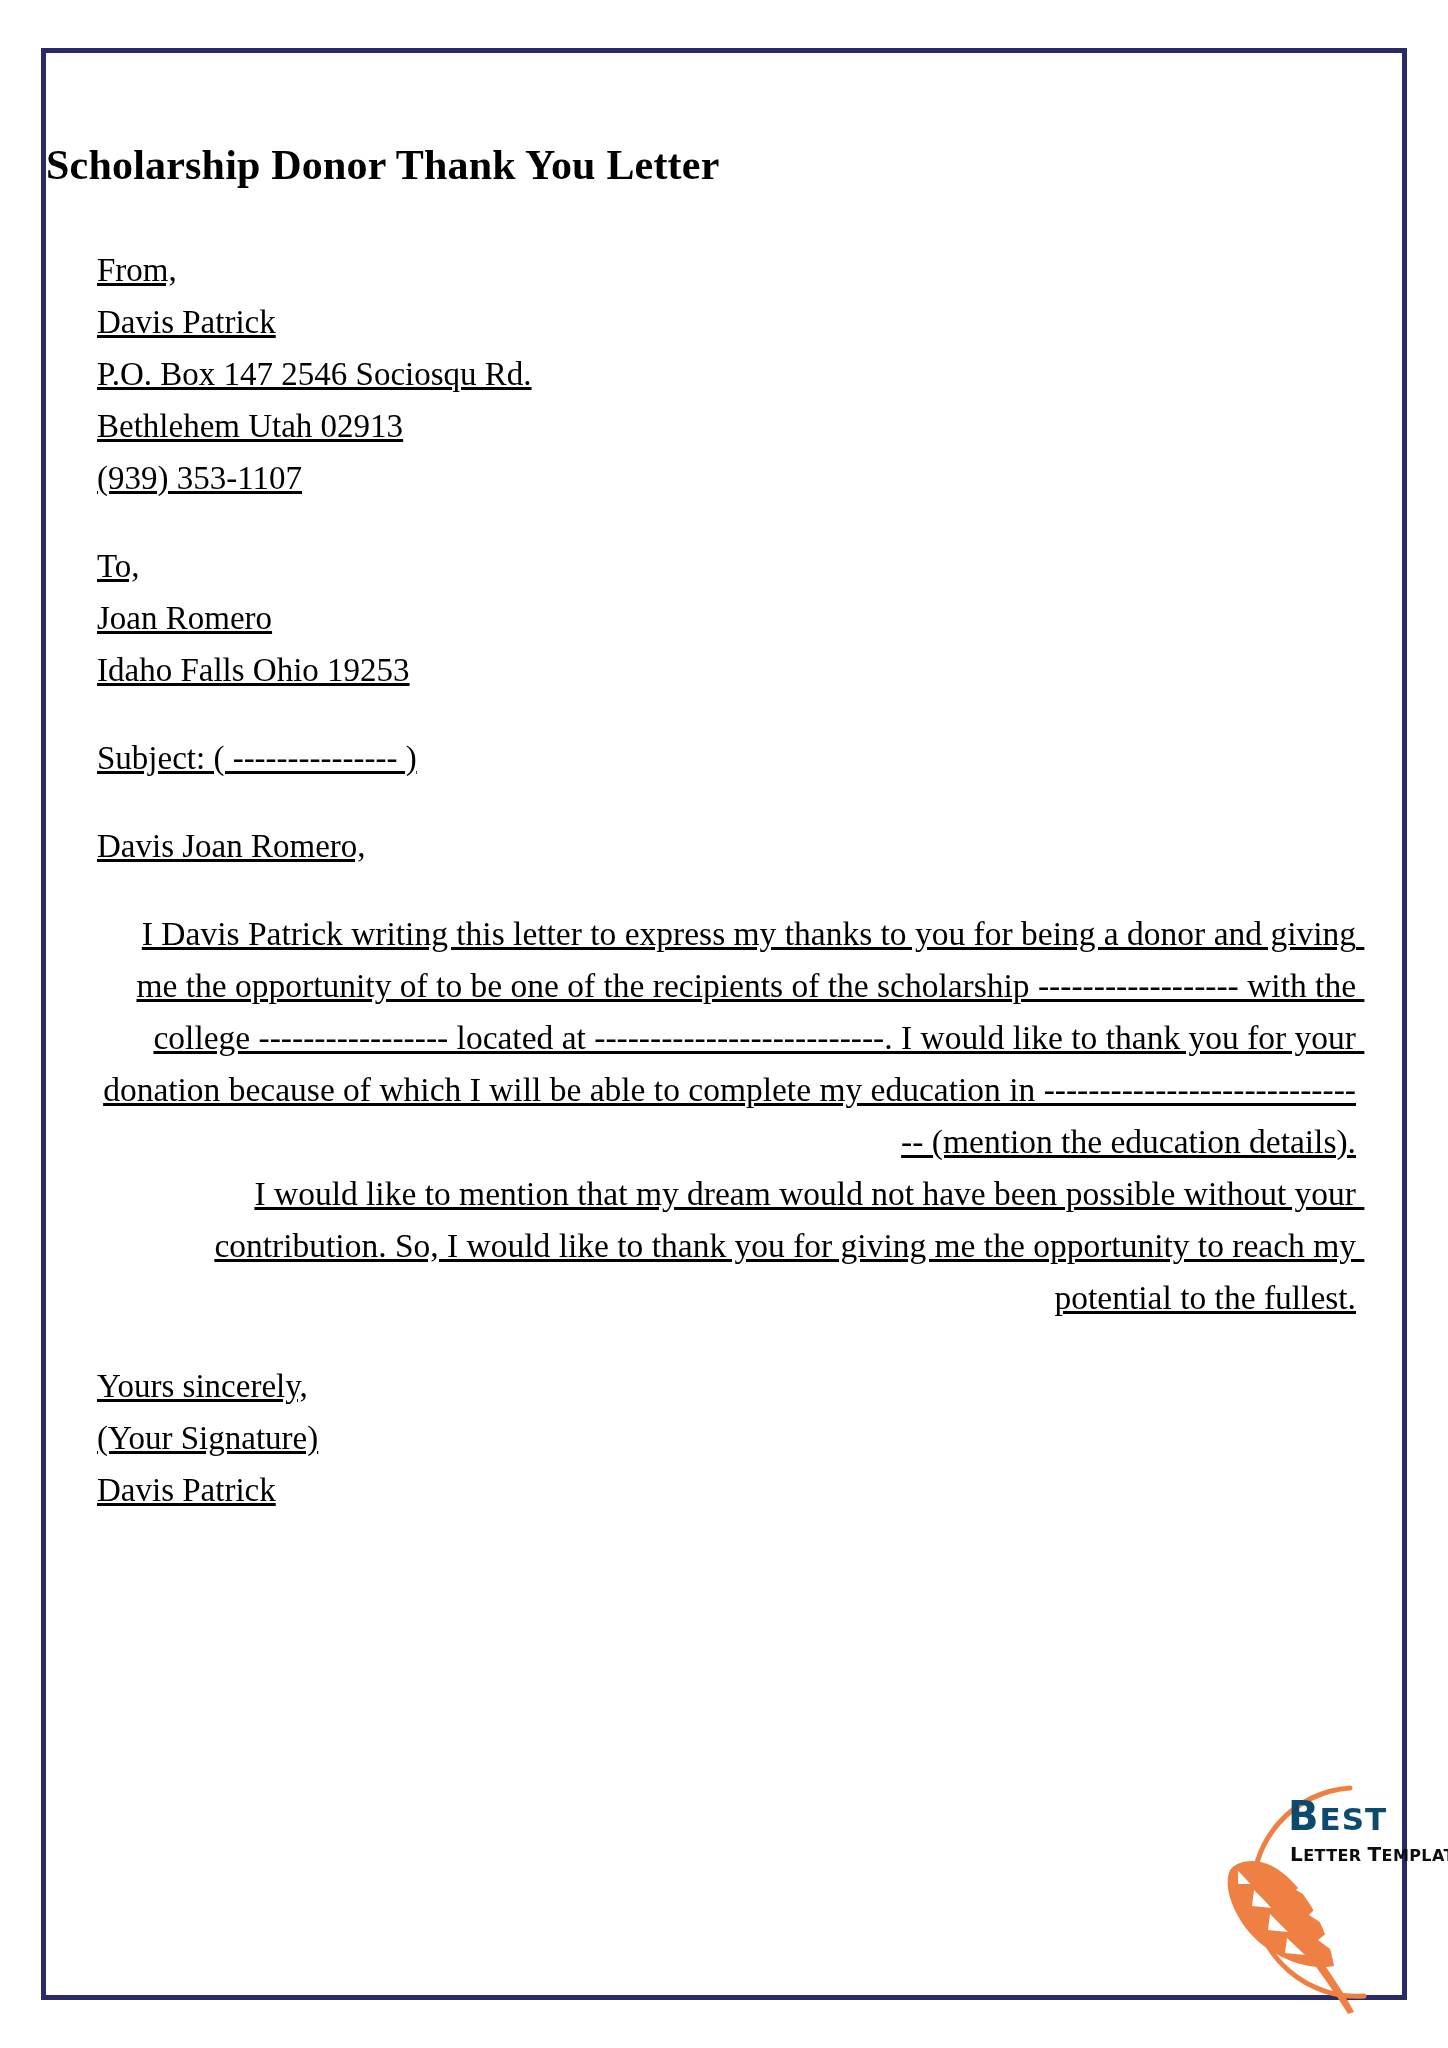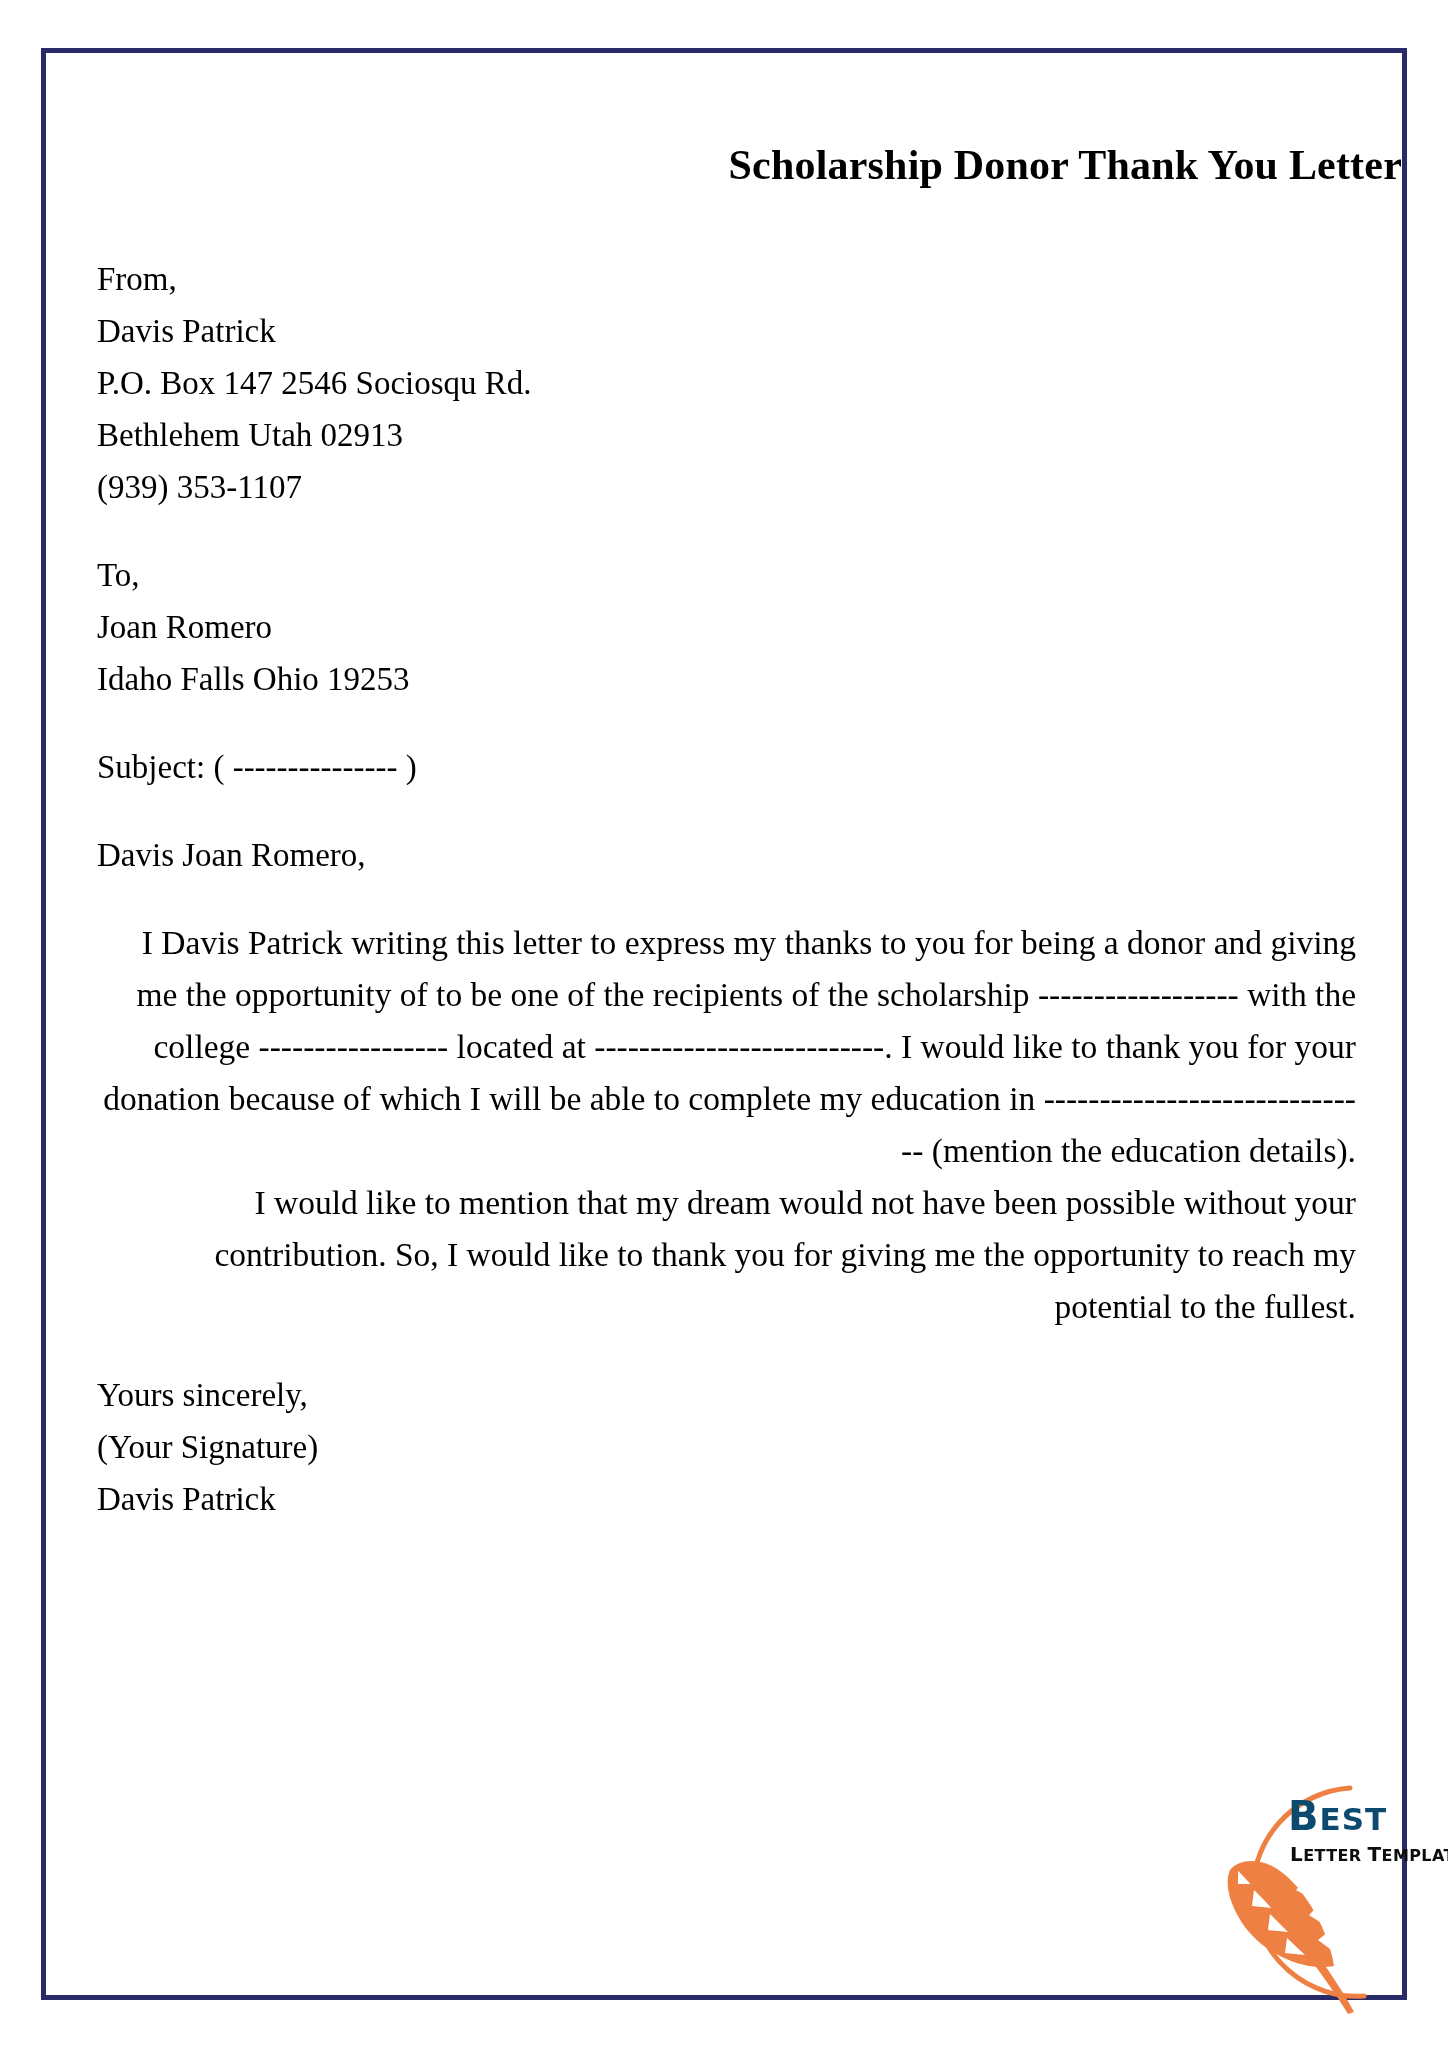--- a/index.html
+++ b/index.html
@@ -42,34 +42,35 @@
     top: 0;
     width: 100%;
     height: 100%;
   }
 
   .doc-title {
     position: absolute;
     left: 0;
     right: 0;
     top: 88px;
-    text-align: right;
+    text-align: left;
     font-size: 42px;
     font-weight: bold;
     letter-spacing: 0.2px;
     font-family: "Liberation Serif", "DejaVu Serif", serif;
   }
 
   .body-area {
     position: absolute;
     left: 51px;
-    top: 200px;
+    top: 191px;
     right: 46px;
     font-size: 33px;
     line-height: 52px;
+    text-decoration: underline;
   }
 
   .block {
     margin: 0 0 36px 0;
   }
   .block.tight { margin-bottom: 0; }
 
   .line {
     white-space: pre-wrap;
     font-size: 33px;

